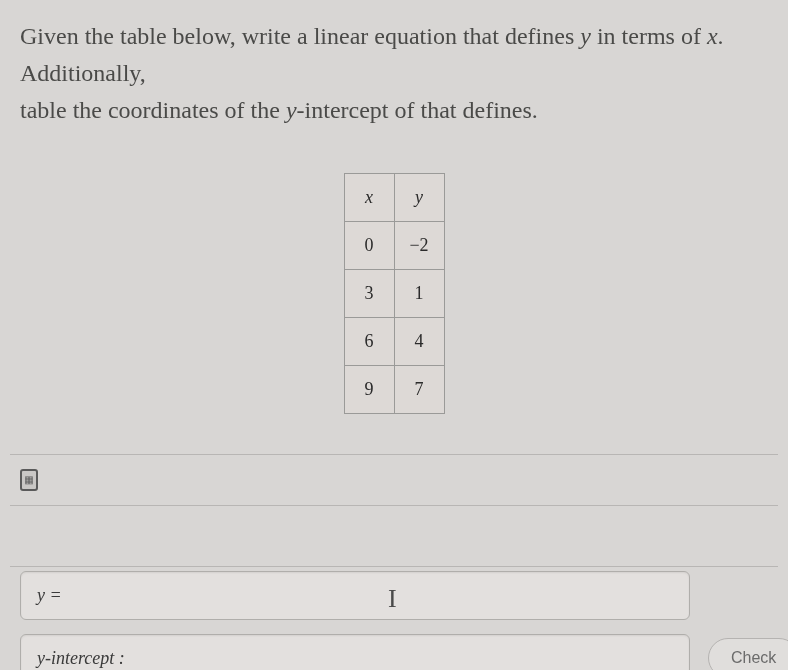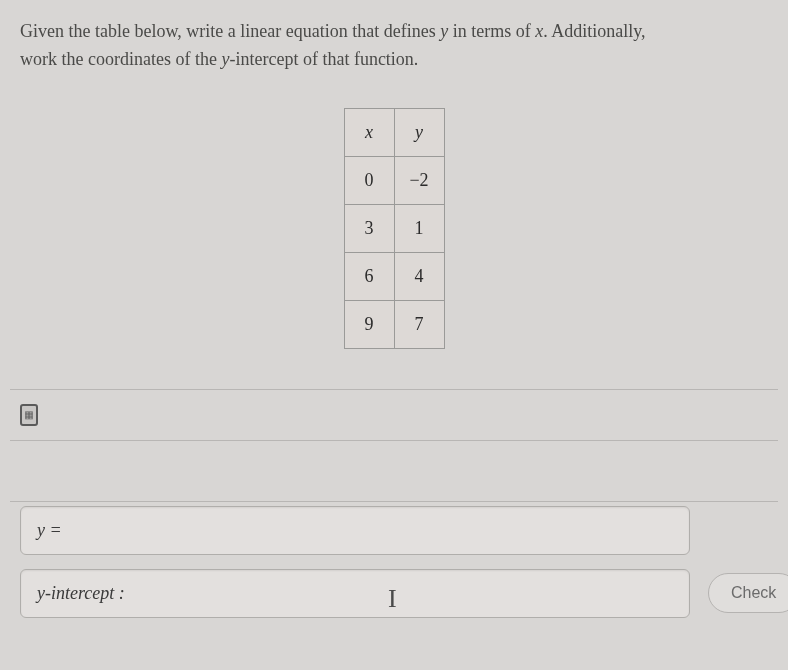--- a/index.html
+++ b/index.html
@@ -11,24 +11,24 @@
       width: 788px;
       height: 670px;
       background: #d8d6d4;
       font-family: Georgia, 'Times New Roman', serif;
       color: #3a3a3a;
       padding: 18px 20px;
       position: relative;
       overflow: hidden;
     }
     .question {
-      font-size: 18px;
+      font-size: 24px;
       line-height: 1.55;
       color: #4a4a48;
-      margin-bottom: 34px;
+      margin-bottom: 43px;
     }
     .question .var {
       font-style: italic;
       font-family: 'Times New Roman', serif;
     }
     .table-wrap {
       display: flex;
       justify-content: center;
       margin: 10px 0 40px 0;
     }
@@ -127,21 +127,21 @@
       font-size: 26px;
       color: #4a4a4a;
       pointer-events: none;
     }
   </style>
 </head>
 <body>
 
 <div class="question">
   <span>Given the table below, write a linear equation that defines </span><span class="var">y</span><span> in terms of </span><span class="var">x</span><span>. Additionally,</span><br>
-  <span>work the coordinates of the </span><span class="var">y</span><span>-intercept of that function.</span>
+  <span>table the coordinates of the </span><span class="var">y</span><span>-intercept of that defines.</span>
 </div>
 
 <div class="table-wrap">
   <table class="data">
     <tbody>
         <tr>
       <th>x</th>
       <th>y</th>
     </tr>
     <tr>

